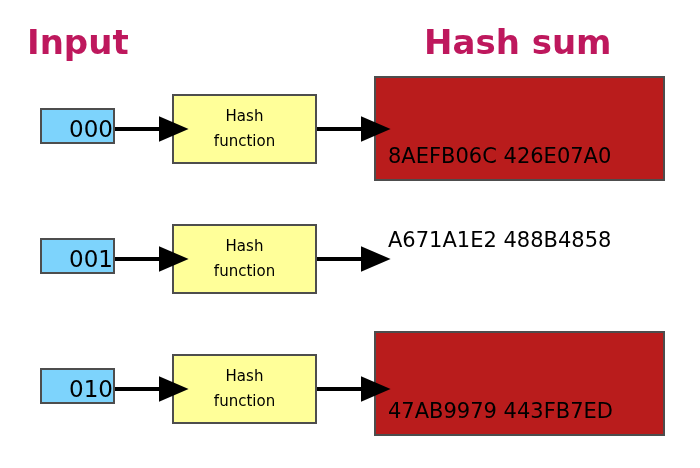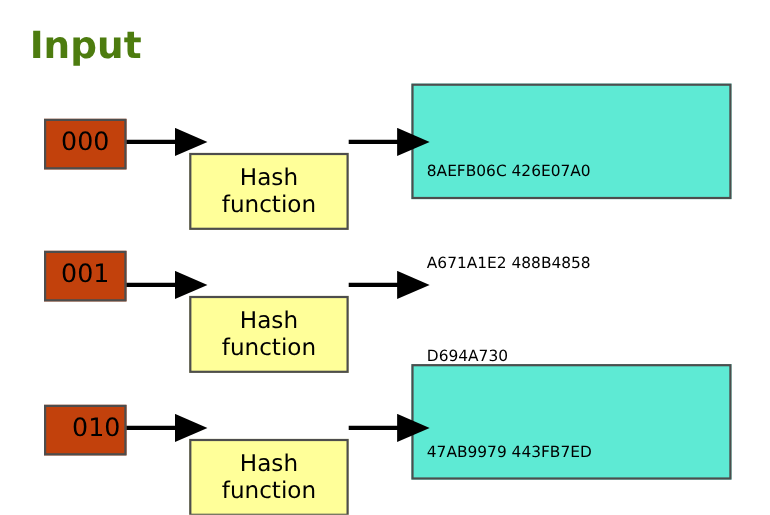--- a/index.html
+++ b/index.html
@@ -23,65 +23,64 @@
     width: 700px;
     height: 468px;
   }
 
   .col-header {
     position: absolute;
     font-family: "DejaVu Sans", sans-serif;
     font-weight: bold;
     font-size: 34px;
     line-height: 34px;
-    color: #4d7c0f;
+    color: #be185d;
     white-space: nowrap;
     letter-spacing: 0px;
   }
   #header-input  { left: 27px;  top: 25px; }
   #header-hashsum{ left: 424px; top: 25px; }
 
   .node {
     position: absolute;
     box-sizing: border-box;
     border: 2px solid #4d4d4d;
     color: #000000;
     font-family: "DejaVu Sans", sans-serif;
   }
 
   .input-box {
     width: 75px;
-    height: 46px;
-    background: #c2410c;
+    height: 36px;
+    background: #7dd3fc;
     font-size: 23px;
     line-height: 38px;
-    text-align: center;
+    text-align: right;
     white-space: nowrap;
   }
 
   .fn-box {
     width: 145px;
     height: 70px;
     background: #ffff99;
-    font-size: 21px;
+    font-size: 15px;
     line-height: 25px;
     text-align: center;
     display: flex;
     flex-direction: column;
     align-items: center;
     justify-content: center;
-    margin-top: 45px;
   }
   .fn-box .fn-line { display: block; white-space: nowrap; }
 
   .hash-box {
     width: 291px;
     height: 105px;
-    background: #5eead4;
-    font-size: 14px;
+    background: #b91c1c;
+    font-size: 21px;
     line-height: 28px;
     padding: 8px 0 17px 12px;
     white-space: pre;
   }
 
   
   #arrows {
     position: absolute;
     left: 0;
     top: 0;
@@ -90,35 +89,35 @@
     pointer-events: none;
   }
 </style>
 </head>
 <body>
 
 <div id="diagram">
 
   <div class="col-header" id="header-input">Input</div>
 
+  <div class="col-header" id="header-hashsum">Hash sum</div>
 
   <div class="node input-box" style="left:40px; top:108px;">000</div>
 
   <div class="node fn-box" style="left:172px; top:94px;">
     <span class="fn-line">Hash</span>
     <span class="fn-line">function</span>
   </div>
 
   <div class="node hash-box" style="left:374px; top:76px;">
     <div>8AEFB06C 426E07A0</div>
     <div>A671A1E2 488B4858</div>
-    <div>D694A730</div>
   </div>
 
-  <div class="node input-box" style="left:40px; top:228px;">001</div>
+  <div class="node input-box" style="left:40px; top:238px;">001</div>
 
   <div class="node fn-box" style="left:172px; top:224px;">
     <span class="fn-line">Hash</span>
     <span class="fn-line">function</span>
   </div>
 
 
   <div class="node input-box" style="left:40px; top:368px;padding-left:20px;">010</div>
 
   <div class="node fn-box" style="left:172px; top:354px;">

